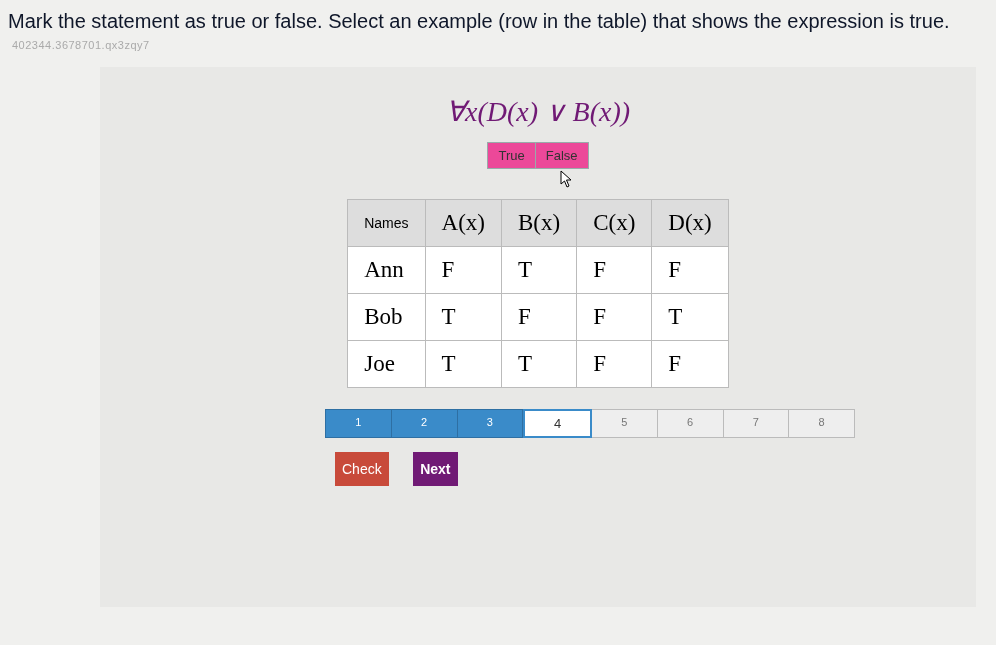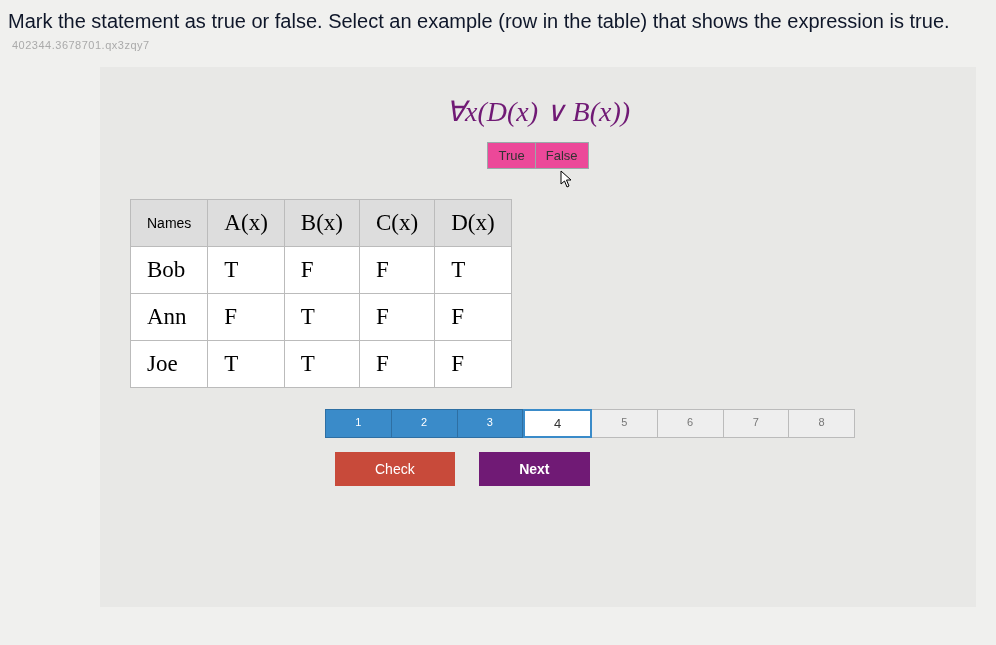--- a/index.html
+++ b/index.html
@@ -71,21 +71,21 @@
       position: absolute;
       left: 50%;
       top: 28px;
       margin-left: 22px;
       font-size: 16px;
       color: #000;
       pointer-events: none;
     }
     .table-wrap {
       display: flex;
-      justify-content: flex-start;
+      justify-content: center;
       margin-bottom: 21px;
     }
     table.data {
       border-collapse: collapse;
       background: #fff;
     }
     table.data th, table.data td {
       border: 1px solid #bbb;
       padding: 10px 16px;
       font-size: 23px;
@@ -133,21 +133,21 @@
       padding: 5px 0;
     }
     .action-buttons {
       margin-left: 205px;
     }
     .btn {
       display: inline-block;
       border: none;
       color: #fff;
       font-size: 14px;
-      padding: 9px 40px;
+      padding: 9px 7px;
       margin-right: 20px;
       cursor: pointer;
     }
     .btn-check {
       background: #c84a3a;
     }
     .btn-next {
       background: #701a75;
       font-weight: bold;
     }
@@ -180,32 +180,32 @@
         <tr>
           <th class="names-head">Names</th>
           <th>A(x)</th>
           <th>B(x)</th>
           <th>C(x)</th>
           <th>D(x)</th>
         </tr>
       </thead>
       <tbody id="tbody">
           <tr>
-            <td>Bob</td>
-            <td>T</td>
-            <td>F</td>
-            <td>F</td>
-            <td>T</td>
+            <td>Ann</td>
+            <td>F</td>
+            <td>T</td>
+            <td>F</td>
+            <td>F</td>
           </tr>
           <tr>
-            <td>Ann</td>
-            <td>F</td>
-            <td>T</td>
-            <td>F</td>
-            <td>F</td>
+            <td>Bob</td>
+            <td>T</td>
+            <td>F</td>
+            <td>F</td>
+            <td>T</td>
           </tr>
           <tr>
             <td>Joe</td>
             <td>T</td>
             <td>T</td>
             <td>F</td>
             <td>F</td>
           </tr>
         </tbody>
     </table>

